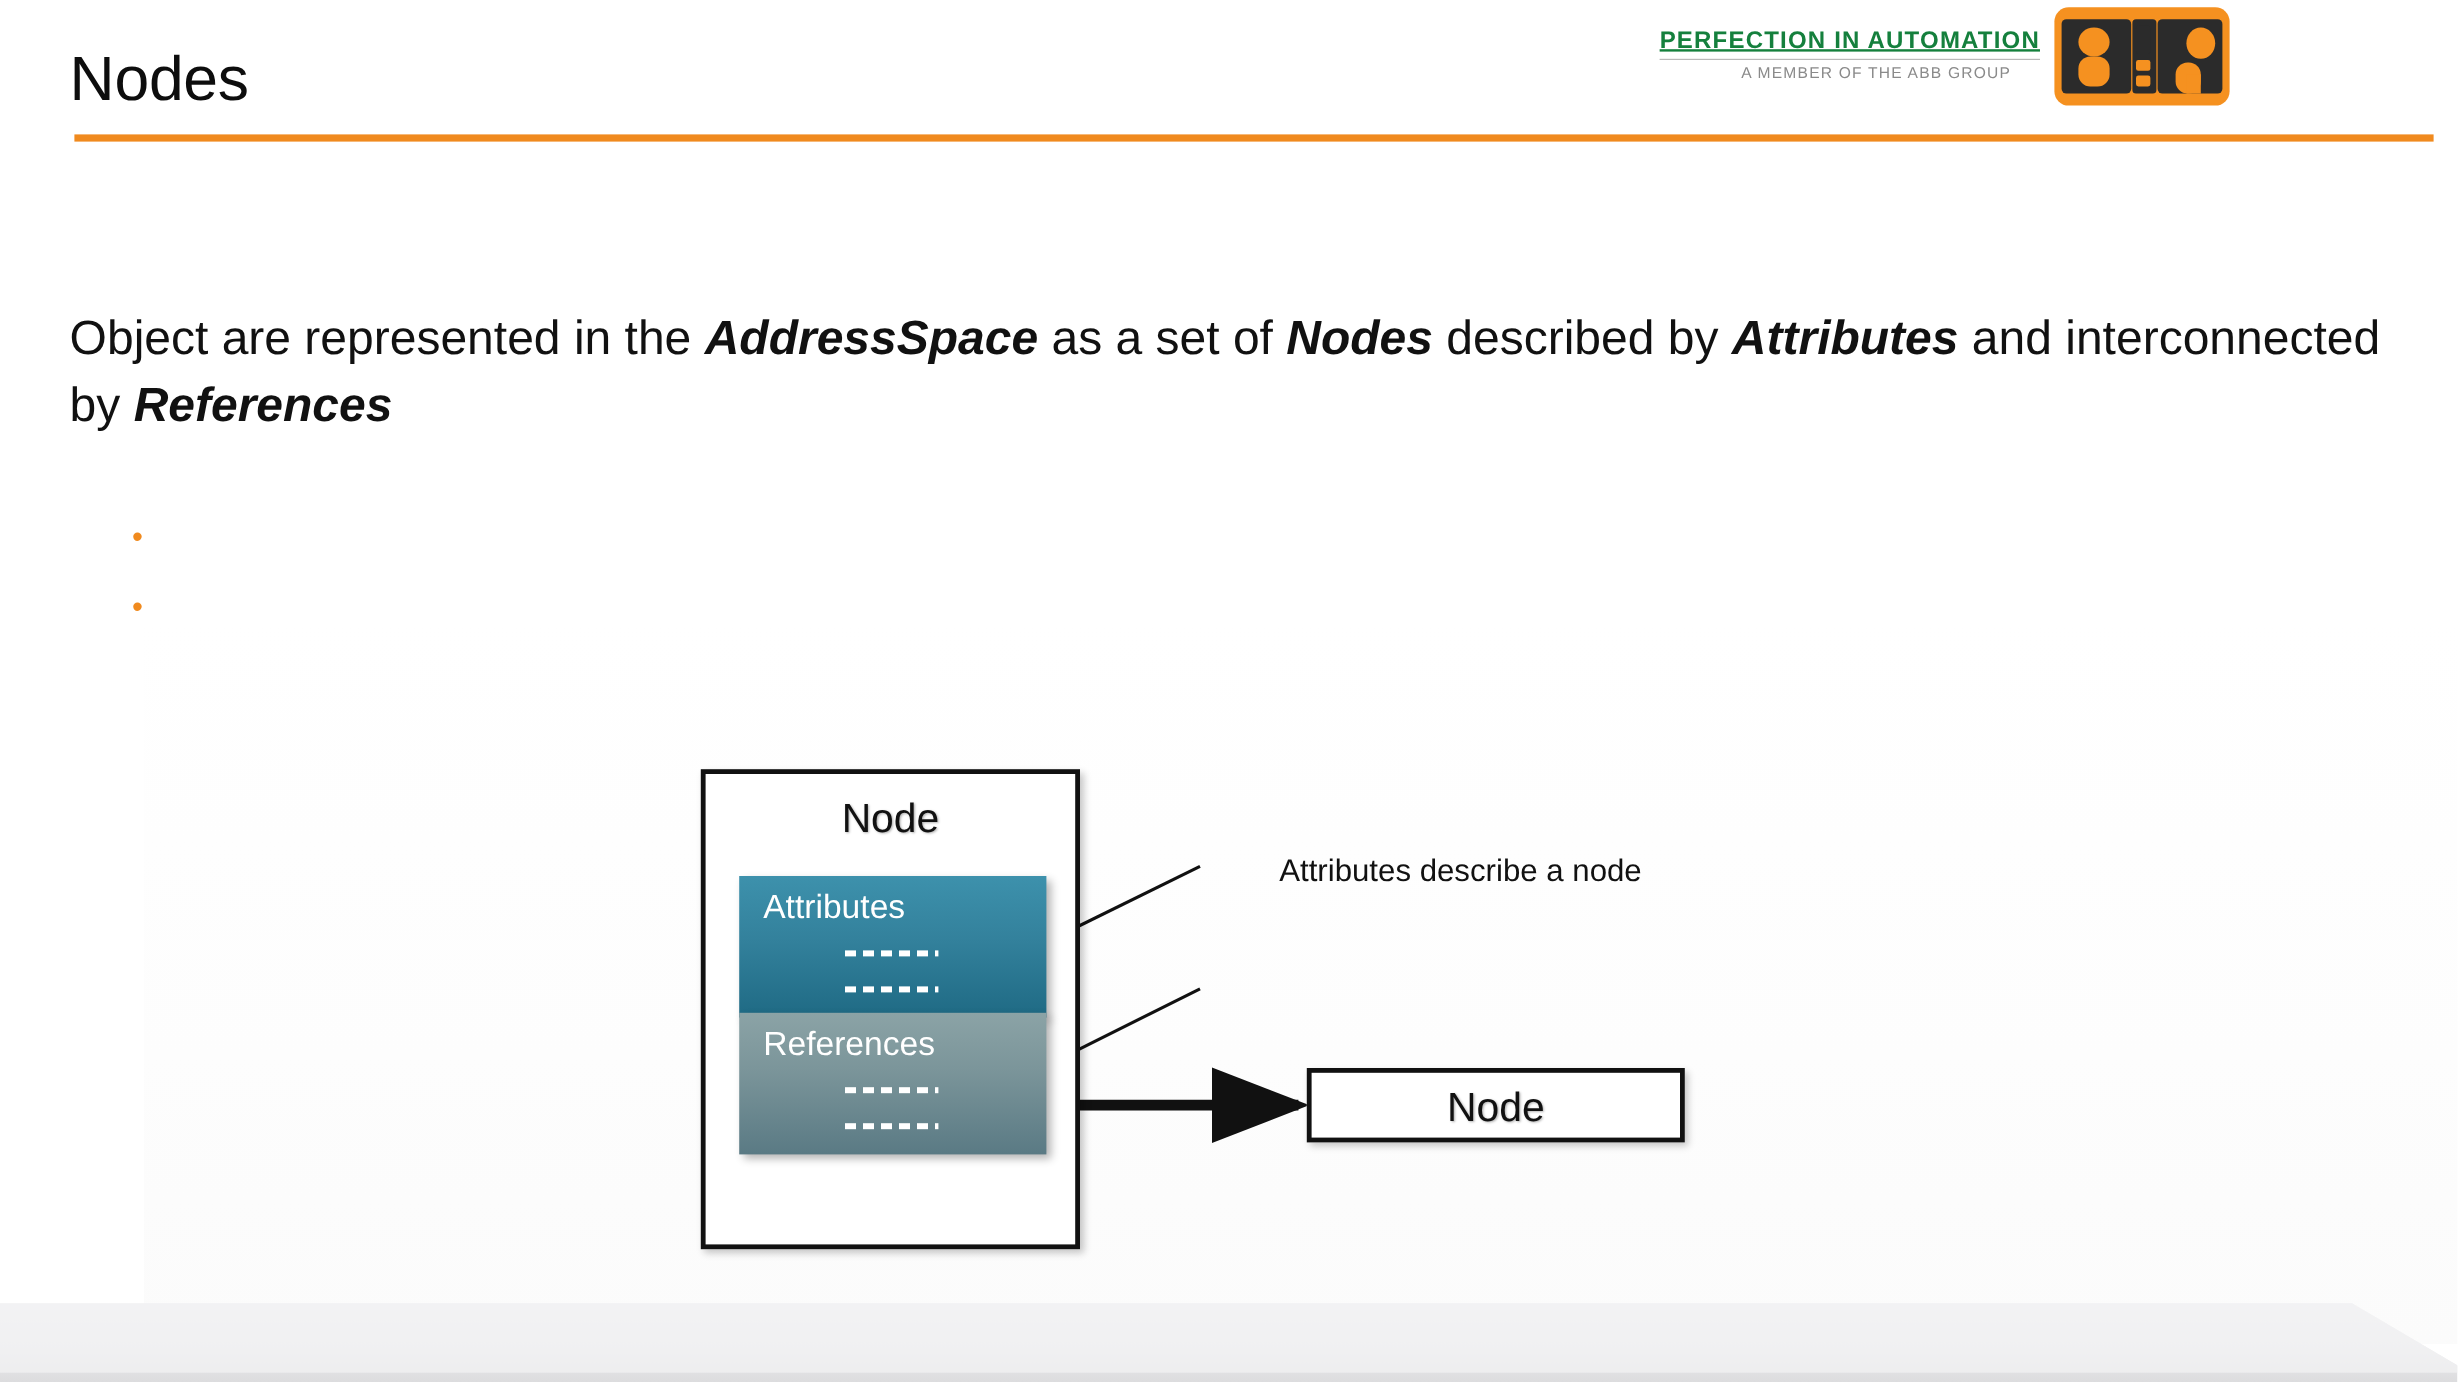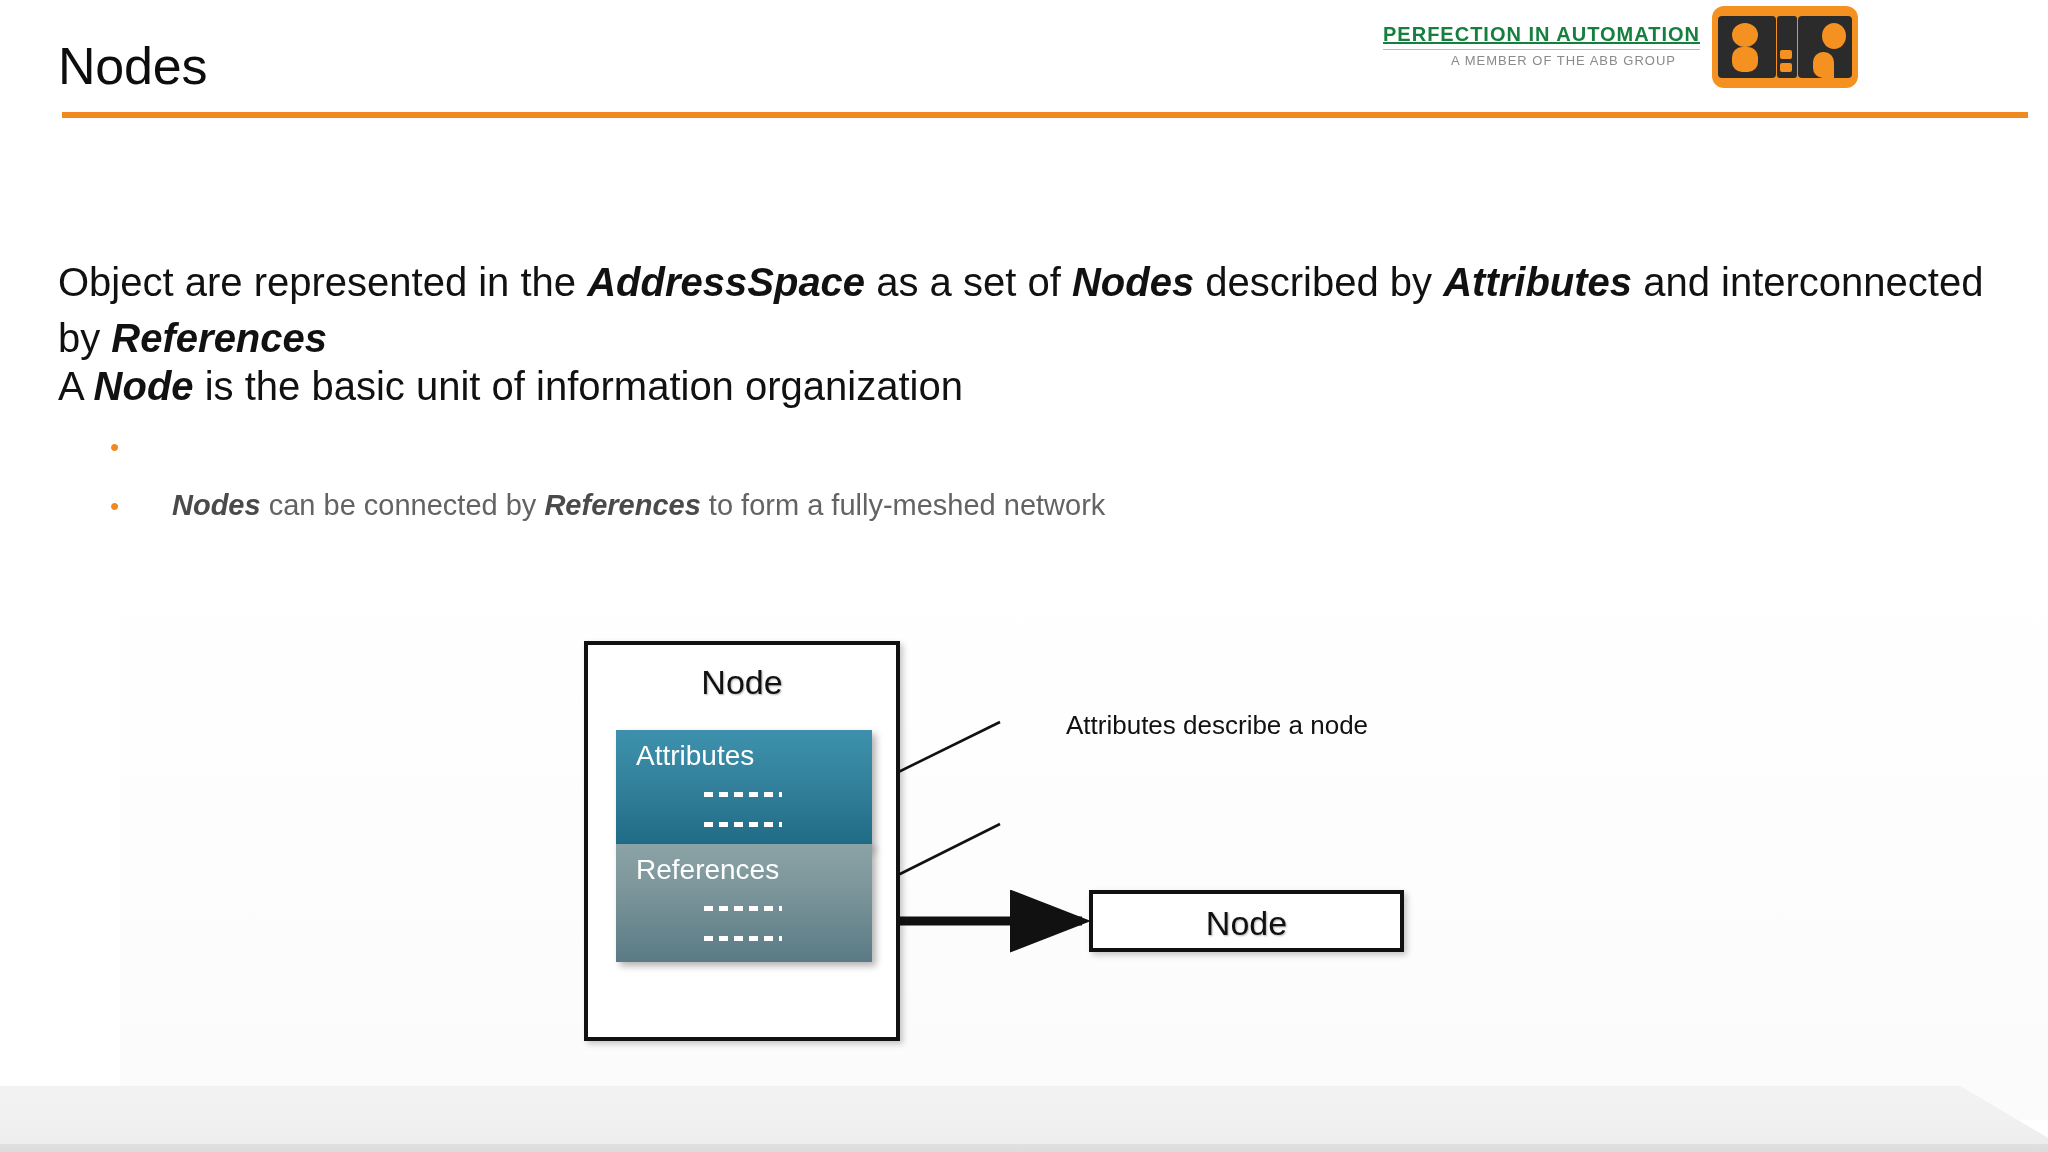--- a/index.html
+++ b/index.html
@@ -222,29 +222,27 @@
 
         <path d="M88 8 h46 a4 4 0 0 1 4 4 v54 a4 4 0 0 1 -4 4 h-46 a4 4 0 0 1 -4 -4 v-54 a4 4 0 0 1 4 -4 z" fill="#2b2b2b"></path>
         <ellipse cx="120" cy="28" rx="12" ry="13" fill="#F59120"></ellipse>
         <rect x="99" y="44" width="21" height="26" rx="10" fill="#F59120"></rect>
         <rect x="108" y="54" width="12" height="16" fill="#F59120"></rect>
       </svg>
     </div>
   </div>
 
   <div class="para" id="para1"><span>Object are represented in the </span><b>AddressSpace</b><span> as a set of </span><b>Nodes</b><span> described by </span><b>Attributes</b><span> and interconnected by </span><b>References</b></div>
-  <div class="para" id="para2"><span>A </span><b>Node</b><span> is the basic unit of information organization</span></div>
 
   <div class="bullets">
       <div class="bullet-row">
         <span class="bullet-dot">•</span>
       </div>
       <div class="bullet-row">
         <span class="bullet-dot">•</span>
-        <span><b>Nodes</b><span> can be connected by </span><b>References</b><span> to form a fully-meshed network</span></span>
       </div>
     </div>
 
   <div class="diagram">
 
     <svg width="2048" height="1152" style="position:absolute;left:0;top:0;">
       <defs>
         <marker id="arrowhead" markerWidth="9" markerHeight="7" refX="8" refY="3.5" orient="auto">
           <polygon points="0 0, 9 3.5, 0 7" fill="#111111"></polygon>
         </marker>

